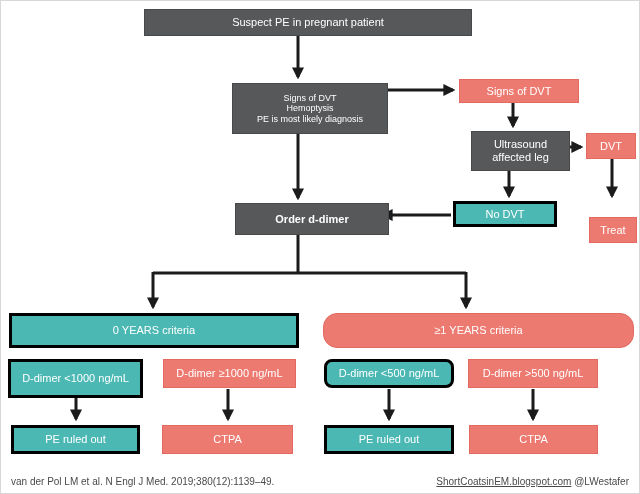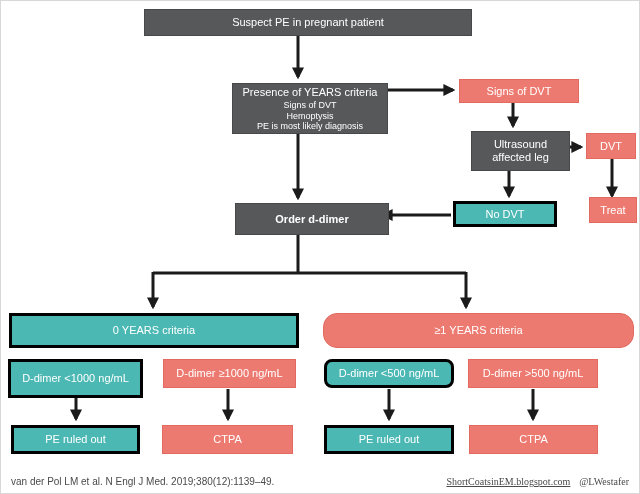--- a/index.html
+++ b/index.html
@@ -27,21 +27,21 @@
   .node.multi{flex-direction:column;}
   .node .sub{font-size:9px;}
   .node .title-line{font-size:11px;margin-bottom:2px;}
   #arrow-layer{position:absolute;left:0;top:0;pointer-events:none;}
   #footer{
     position:absolute;left:0;right:0;bottom:6px;
     display:flex;justify-content:space-between;
     padding:0 10px;
     font-size:10px;color:#4a4a4a;
   }
-  #footer .right span{margin-left:6px;font-family:Liberation Serif, serif;}
+  #footer .right span{margin-left:0;}
   .link{text-decoration:underline;color:#4a4a4a;cursor:pointer;}
 </style>
 </head>
 <body>
 
 <div id="canvas" style="--bg: #ffffff; --dark: #57585a; --teal: #4bb8b4; --red: #ed7a70;">
 
   <svg id="arrow-layer" width="640" height="494" viewBox="0 0 640 494">
     <defs>
       <marker id="ah" viewBox="0 0 10 10" markerWidth="12" markerHeight="12" markerUnits="userSpaceOnUse" refX="8" refY="5" orient="auto">
@@ -63,35 +63,34 @@
       <line x1="75" y1="388" x2="75" y2="418" marker-end="url(#ah)"></line>
       <line x1="227" y1="388" x2="227" y2="418" marker-end="url(#ah)"></line>
       <line x1="388" y1="388" x2="388" y2="418" marker-end="url(#ah)"></line>
       <line x1="532" y1="388" x2="532" y2="418" marker-end="url(#ah)"></line>
     </g>
   </svg>
 
   <div class="node dark" style="left:132px;top:8px;width:328px;height:27px;">Suspect PE in pregnant patient</div>
 
   <div class="node dark multi" style="left:220px;top:82px;width:156px;height:51px;">
-    <div class="title-line">Presence of YEARS criteria</div>
     <div class="sub">Signs of DVT</div>
     <div class="sub">Hemoptysis</div>
     <div class="sub">PE is most likely diagnosis</div>
   </div>
 
   <div class="node red" style="left:458px;top:78px;width:120px;height:24px;">Signs of DVT</div>
 
   <div class="node dark" style="left:459px;top:130px;width:99px;height:40px;padding:0 10px;">Ultrasound affected leg</div>
 
   <div class="node red" style="left:585px;top:132px;width:50px;height:26px;">DVT</div>
 
   <div class="node teal" style="left:452px;top:200px;width:104px;height:26px;">No DVT</div>
 
-  <div class="node red" style="left:588px;top:196px;width:48px;height:26px;">Treat</div>
+  <div class="node red" style="left:588px;top:216px;width:48px;height:26px;">Treat</div>
 
   <div class="node dark" style="left:223px;top:202px;width:154px;height:32px;font-weight:bold;">Order d-dimer</div>
 
   <div class="node teal" style="left:8px;top:312px;width:290px;height:35px;">0 YEARS criteria</div>
 
   <div class="node red" style="left:322px;top:312px;width:311px;height:35px;border-radius:14px;">≥1 YEARS criteria</div>
 
   <div class="node teal" style="left:7px;top:358px;width:135px;height:39px;">D-dimer &lt;1000 ng/mL</div>
 
   <div class="node red" style="left:162px;top:358px;width:133px;height:29px;">D-dimer ≥1000 ng/mL</div>

